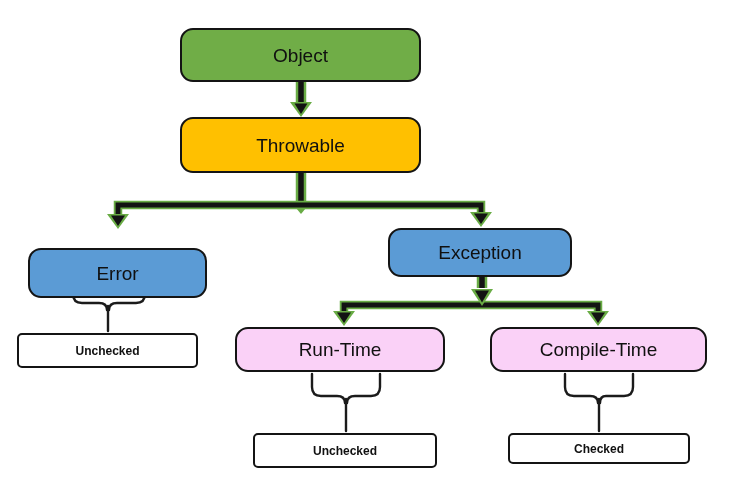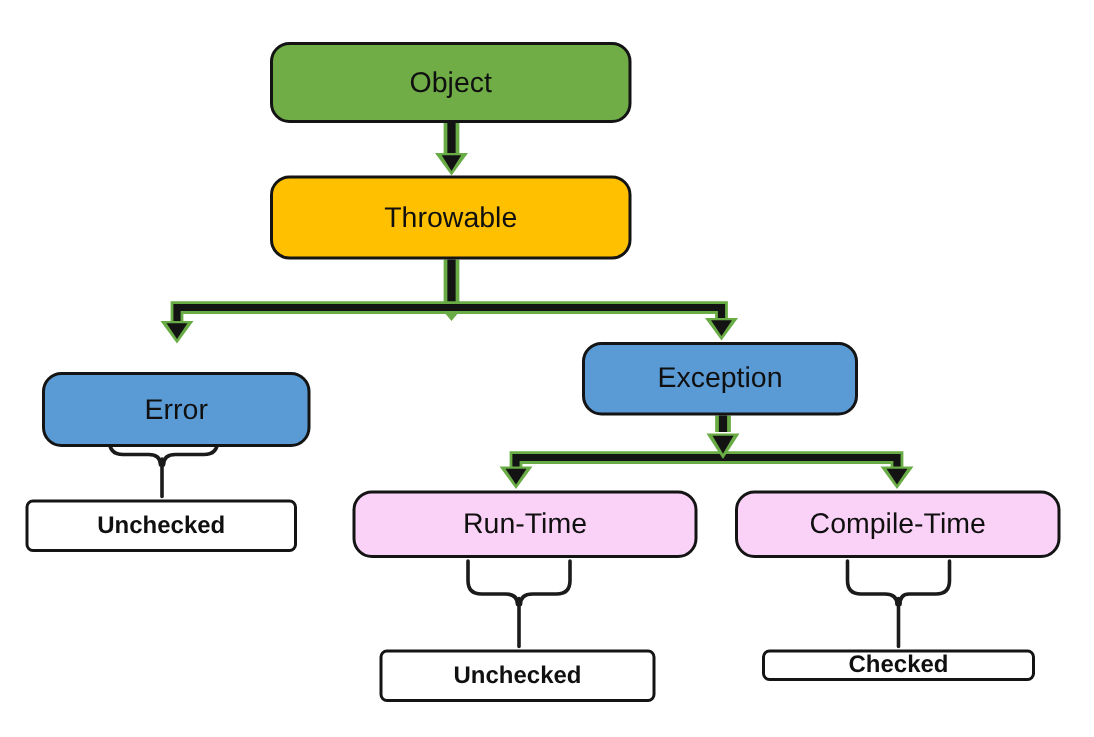--- a/index.html
+++ b/index.html
@@ -6,31 +6,31 @@
   .stage {
     position:relative; width:729px; height:491px; background:#ffffff;
     font-family:"Liberation Sans", sans-serif; overflow:hidden;
   }
   .node {
     position:absolute; display:flex; align-items:center; justify-content:center;
     box-sizing:border-box; color:#101010; border:2.5px solid #141414;
     text-align:center; line-height:1;
   }
   .lvl  { font-size:19px; border-radius:13px; }
-  .kind { font-size:16px; font-weight:bold; border-radius:5px; border-width:2px; }
+  .kind { font-size:12px; font-weight:bold; border-radius:5px; border-width:2px; }
 
   .n-object        { left:180px; top:28px;  width:241px; height:54px; background:#70AD47; }
   .n-throwable     { left:180px; top:117px; width:241px; height:56px; background:#FFC000;text-align:center; }
   .n-error         { left:28px;  top:230px; width:179px; height:50px; background:#5B9BD5;margin-top:18px; }
   .n-exception     { left:388px; top:228px; width:184px; height:49px; background:#5B9BD5;align-items:center; }
-  .n-runtime       { left:235px; top:327px; width:230px; height:45px; background:#FAD1F7; }
+  .n-runtime       { left:235px; top:327px; width:210px; height:45px; background:#FAD1F7; }
   .n-compiletime   { left:490px; top:327px; width:217px; height:45px; background:#FAD1F7; }
   .n-unchecked-err { left:17px;  top:333px; width:181px; height:35px; background:#ffffff; }
   .n-unchecked-rt  { left:253px; top:433px; width:184px; height:35px; background:#ffffff; }
-  .n-checked-ct    { left:508px; top:433px; width:182px; height:21px; background:#ffffff; }
+  .n-checked-ct    { left:508px; top:433px; width:182px; height:31px; background:#ffffff; }
 
   .wires { position:absolute; left:0; top:0; width:729px; height:491px; pointer-events:none; }
   .wireG { stroke:#69AC45; stroke-width:8.5;  fill:none; stroke-linejoin:miter; }
   .wireB { stroke:#131313; stroke-width:4.8;  fill:none; stroke-linejoin:miter; }
   .wireG.thick { stroke-width:10.5; }
   .wireB.thick { stroke-width:5.5; }
   .headG { fill:#69AC45; stroke:none; }
   .headB { fill:#131313; stroke:none; }
   .brace path { stroke:#1b1b1b; stroke-width:2.4; fill:none; stroke-linecap:round; }
 </style>

